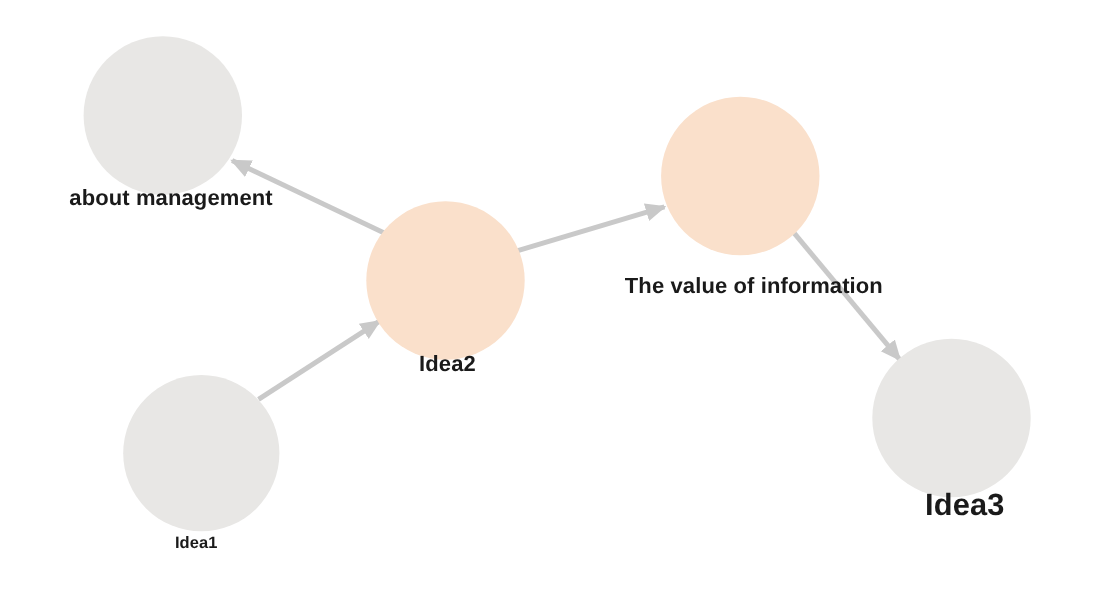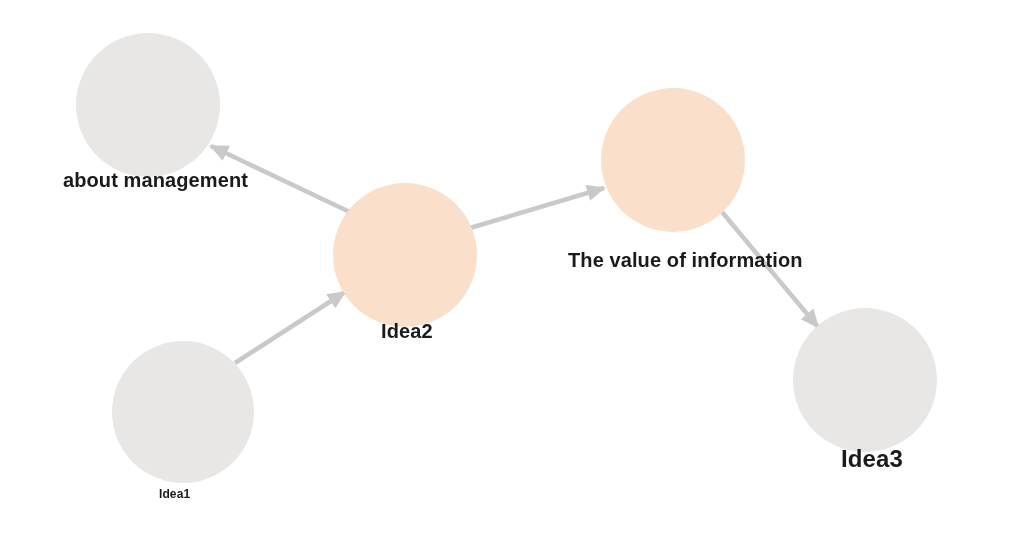--- a/index.html
+++ b/index.html
@@ -76,21 +76,21 @@
       <div class="node-group" style="left: 0px; top: 0px;">
         <div class="node-circle" style="width: 144px; height: 144px; left: 333px; top: 183px; background: rgb(250, 224, 203);"></div>
         <div class="node-label" style="color: rgb(26, 26, 26); font-size: 20px; left: 381px; top: 321px; width: auto; text-align: center; visibility: visible;">Idea2</div>
       </div>
       <div class="node-group" style="left: 0px; top: 0px;">
         <div class="node-circle" style="width: 144px; height: 144px; left: 601px; top: 88px; background: rgb(250, 224, 203);"></div>
         <div class="node-label" style="color: rgb(26, 26, 26); font-size: 20px; left: 568px; top: 226px; width: auto; text-align: left; visibility: visible; margin-top: 24px;">The value of information</div>
       </div>
       <div class="node-group" style="left: 0px; top: 0px;">
         <div class="node-circle" style="width: 142px; height: 142px; left: 112px; top: 341px; background: rgb(232, 231, 229);"></div>
-        <div class="node-label" style="color: rgb(26, 26, 26); font-size: 12px; left: 159px; top: 484px; width: auto; text-align: left; visibility: visible;">Idea1</div>
+        <div class="node-label" style="color: rgb(26, 26, 26); font-size: 15px; left: 159px; top: 484px; width: auto; text-align: left; visibility: visible;">Idea1</div>
       </div>
       <div class="node-group" style="left: 0px; top: 0px;">
         <div class="node-circle" style="width: 144px; height: 144px; left: 793px; top: 308px; background: rgb(232, 231, 229);"></div>
-        <div class="node-label" style="color: rgb(26, 26, 26); font-size: 24px; left: 841px; top: 449px; width: auto; text-align: left; visibility: visible;">Idea3</div>
+        <div class="node-label" style="color: rgb(26, 26, 26); font-size: 28px; left: 841px; top: 449px; width: auto; text-align: left; visibility: visible;">Idea3</div>
       </div>
     </div>
 
 </div>
 
 </body></html>

